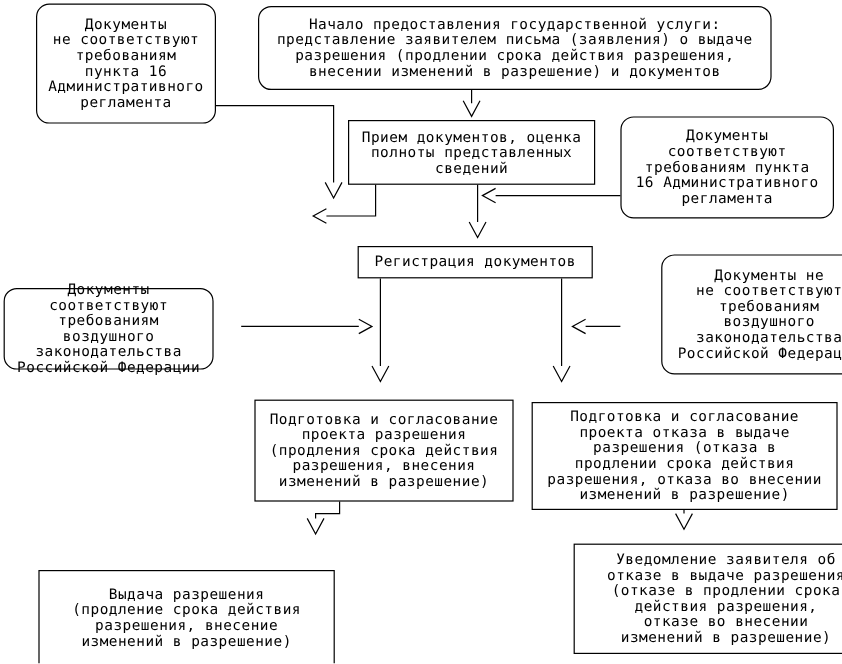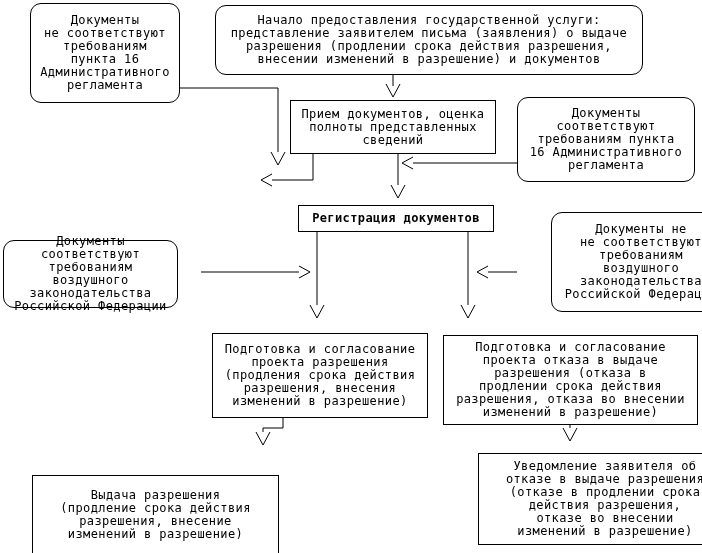--- a/index.html
+++ b/index.html
@@ -58,21 +58,21 @@
 полноты представленных
 сведений</div>
 
   <div class="node rounded" style="left:517px;top:97px;width:178px;height:85px;">Документы
 соответствуют
 требованиям пункта
 16 Административного
 регламента</div>
 
 
-  <div class="node" style="left:298px;top:205px;width:196px;height:27px;font-weight:bold;">Регистрация документов</div>
+  <div class="node" style="left:298px;top:205px;width:196px;height:27px;">Регистрация документов</div>
 
   <div class="node rounded" style="left:3px;top:240px;width:175px;height:68px;">Документы соответствуют
 требованиям воздушного
 законодательства
 Российской Федерации</div>
 
   <div class="node rounded" style="left:517px;top:212px;width:180px;height:100px;margin-left:34px;">Документы не
 не соответствуют
 требованиям
 воздушного

